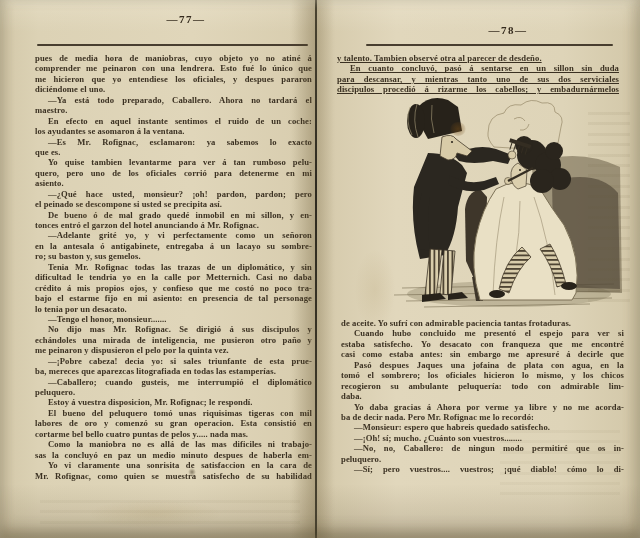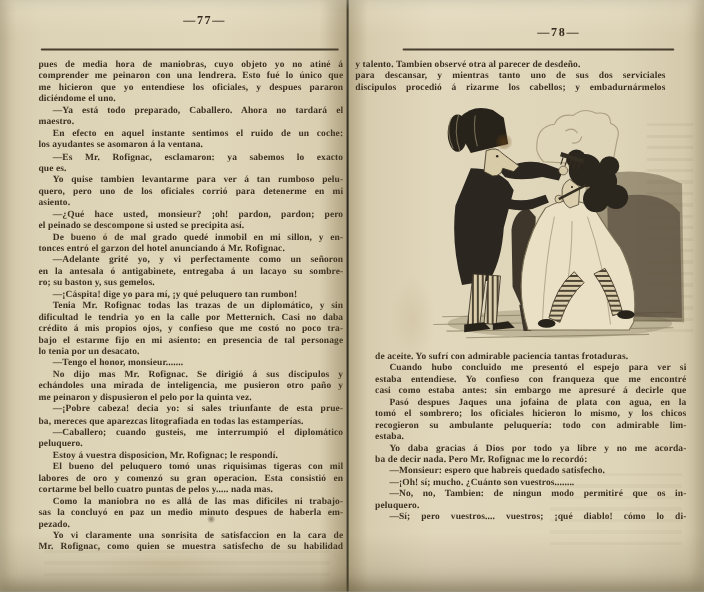--- a/index.html
+++ b/index.html
@@ -14,21 +14,21 @@
   #p77num{left:0;width:372px;}
   #p78num{left:316px;width:384px;margin-top:11px;}
   .rule{position:absolute;height:2px;background:#33291c;opacity:.88;border-radius:1px;}
   #p77rule{left:37px;top:44px;width:271px;}
   #p78rule{left:366px;top:44px;width:247px;}
   .tb{position:absolute;font-size:8.6px;line-height:10.45px;font-weight:bold;letter-spacing:.1px;}
   .tb .ln{height:10.45px;overflow:hidden;text-align:justify;text-align-last:left;}
   .tb .ln.full{text-align-last:justify;}
   .tb .ln.ind{text-indent:13px;}
   #p77text{left:35px;top:53px;width:277px;}
-  #p78top{left:323px;top:53px;width:282px;}
+  #p78top{left:337px;top:53px;width:282px;text-decoration:underline;}
   #p78bottom{left:341px;top:318px;width:283px;}
   #illo{position:absolute;left:384px;top:97px;width:242px;height:219px;}
   #gutterline{position:absolute;left:315px;top:0;width:2px;height:538px;
     background:linear-gradient(180deg,#4a4431,#2e2a1f 35%,#3a3526 70%,#4a4431);}
   #guttershadowL{position:absolute;left:290px;top:0;width:25px;height:538px;
     background:linear-gradient(90deg,rgba(95,80,45,0),rgba(95,80,45,.28));}
   #guttershadowR{position:absolute;left:317px;top:0;width:18px;height:538px;
     background:linear-gradient(90deg,rgba(95,80,45,.22),rgba(95,80,45,0));}
   .bleed{position:absolute;pointer-events:none;
     background:repeating-linear-gradient(180deg, rgba(98,85,50,.07) 0 3px, rgba(98,85,50,0) 3px 10.4px);}
@@ -66,53 +66,52 @@
       <div class="ln ind full">Yo quise tambien levantarme para ver á tan rumboso pelu-</div>
       <div class="ln full">quero, pero uno de los oficiales corrió para detenerme en mi</div>
       <div class="ln">asiento.</div>
       <div class="ln ind full">—¿Qué hace usted, monsieur? ¡oh! pardon, pardon; pero</div>
       <div class="ln">el peinado se descompone si usted se precipita así.</div>
       <div class="ln ind full">De bueno ó de mal grado quedé inmobil en mi sillon, y en-</div>
       <div class="ln">tonces entró el garzon del hotel anunciando á Mr. Rofignac.</div>
       <div class="ln ind full">—Adelante grité yo, y vi perfectamente como un señoron</div>
       <div class="ln full">en la antesala ó antigabinete, entregaba á un lacayo su sombre-</div>
       <div class="ln">ro; su baston y, sus gemelos.</div>
-      <div class="ln ind">—¡Cáspita! dige yo para mí, ¡y qué peluquero tan rumbon!</div>
       <div class="ln ind full">Tenia Mr. Rofignac todas las trazas de un diplomático, y sin</div>
       <div class="ln full">dificultad le tendria yo en la calle por Metternich. Casi no daba</div>
       <div class="ln full">crédito á mis propios ojos, y confieso que me costó no poco tra-</div>
       <div class="ln full">bajo el estarme fijo en mi asiento: en presencia de tal personage</div>
       <div class="ln">lo tenia por un desacato.</div>
       <div class="ln ind">—Tengo el honor, monsieur.......</div>
       <div class="ln ind full">No dijo mas Mr. Rofignac. Se dirigió á sus discipulos y</div>
       <div class="ln full">echándoles una mirada de inteligencia, me pusieron otro paño y</div>
       <div class="ln">me peinaron y dispusieron el pelo por la quinta vez.</div>
       <div class="ln ind full">—¡Pobre cabeza! decia yo: si sales triunfante de esta prue-</div>
       <div class="ln">ba, mereces que aparezcas litografiada en todas las estamperías.</div>
       <div class="ln ind full">—Caballero; cuando gusteis, me interrumpió el diplomático</div>
       <div class="ln">peluquero.</div>
       <div class="ln ind">Estoy á vuestra disposicion, Mr. Rofignac; le respondí.</div>
       <div class="ln ind full">El bueno del peluquero tomó unas riquisimas tigeras con mil</div>
       <div class="ln full">labores de oro y comenzó su gran operacion. Esta consistió en</div>
       <div class="ln">cortarme bel bello cuatro puntas de pelos y..... nada mas.</div>
       <div class="ln ind full">Como la maniobra no es allá de las mas dificiles ni trabajo-</div>
       <div class="ln full">sas la concluyó en paz un medio minuto despues de haberla em-</div>
-      <div class="ln">pezado.</div>
       <div class="ln ind full">Yo vi claramente una sonrisita de satisfaccion en la cara de</div>
       <div class="ln full">Mr. Rofignac, como quien se muestra satisfecho de su habilidad</div>
     </div>
 
   <div id="guttershadowL"></div>
   <div id="gutterline"></div>
   <div id="guttershadowR"></div>
 
   <div class="pagenum" id="p78num">—78—</div>
   <div class="rule" id="p78rule"></div>
   <div class="tb" id="p78top">
       <div class="ln">y talento. Tambien observé otra al parecer de desdeño.</div>
+      <div class="ln ind full">En cuanto concluyó, pasó á sentarse en un sillon sin duda</div>
       <div class="ln full">para descansar, y mientras tanto uno de sus dos serviciales</div>
       <div class="ln full">discipulos procedió á rizarme los cabellos; y embadurnármelos</div>
     </div>
 
   <div id="illo">
     <svg viewBox="0 0 242 219" width="242" height="219">
       <defs>
         <pattern id="vstripe" width="4.5" height="4.5" patternUnits="userSpaceOnUse">
           <rect width="4.5" height="4.5" fill="#d9cdab"></rect>
             <rect width="1.8" height="4.5" fill="#4e4433"></rect>
@@ -195,31 +194,31 @@
         <path d="M60 153 l11 1 -4 44 -11 -1 z" fill="url(#vstripe)" stroke="#3c3427" stroke-width=".8"></path>
         <path d="M38 198 l18 -2 6 6 -24 3 z" fill="#27221a"></path>
         <path d="M64 197 l14 -2 6 6 -20 2 z" fill="#27221a"></path>
       </g>
     </svg>
   </div>
 
   <div class="tb" id="p78bottom">
       <div class="ln">de aceite. Yo sufrí con admirable paciencia tantas frotaduras.</div>
       <div class="ln ind full">Cuando hubo concluido me presentó el espejo para ver si</div>
-      <div class="ln full">estaba entendiese. Yo confieso con franqueza que me encontré</div>
+      <div class="ln full">estaba satisfecho. Yo desacato con franqueza que me encontré</div>
       <div class="ln full">casi como estaba antes: sin embargo me apresuré á decirle que</div>
       <div class="ln ind full">Pasó despues Jaques una jofaina de plata con agua, en la</div>
       <div class="ln full">tomó el sombrero; los oficiales hicieron lo mismo, y los chicos</div>
       <div class="ln full">recogieron su ambulante peluquería: todo con admirable lim-</div>
-      <div class="ln">estaba.</div>
-      <div class="ln ind full">Yo daba gracias á Dios por todo ya libre y no me acorda-</div>
+      <div class="ln">daba.</div>
+      <div class="ln ind full">Yo daba gracias á Ahora por verme ya libre y no me acorda-</div>
       <div class="ln">ba de decir nada. Pero Mr. Rofignac me lo recordó:</div>
       <div class="ln ind">—Monsieur: espero que habreis quedado satisfecho.</div>
       <div class="ln ind">—¡Oh! sí; mucho. ¿Cuánto son vuestros........</div>
-      <div class="ln ind full">—No, no, Tambien: de ningun modo permitiré que os in-</div>
+      <div class="ln ind full">—No, no, Caballero: de ningun modo permitiré que os in-</div>
       <div class="ln">peluquero.</div>
       <div class="ln ind full">—Sí; pero vuestros.... vuestros; ¡qué diablo! cómo lo di-</div>
     </div>
 
   <div class="bleed" id="bleedR"></div>
   <div class="bleed" id="bleedR2"></div>
   <div class="bleed" id="bleedL"></div>
   <div class="stain" id="stain1"></div>
   <div class="stain" id="stain2"></div>
   <div class="stain" id="stain3"></div>

